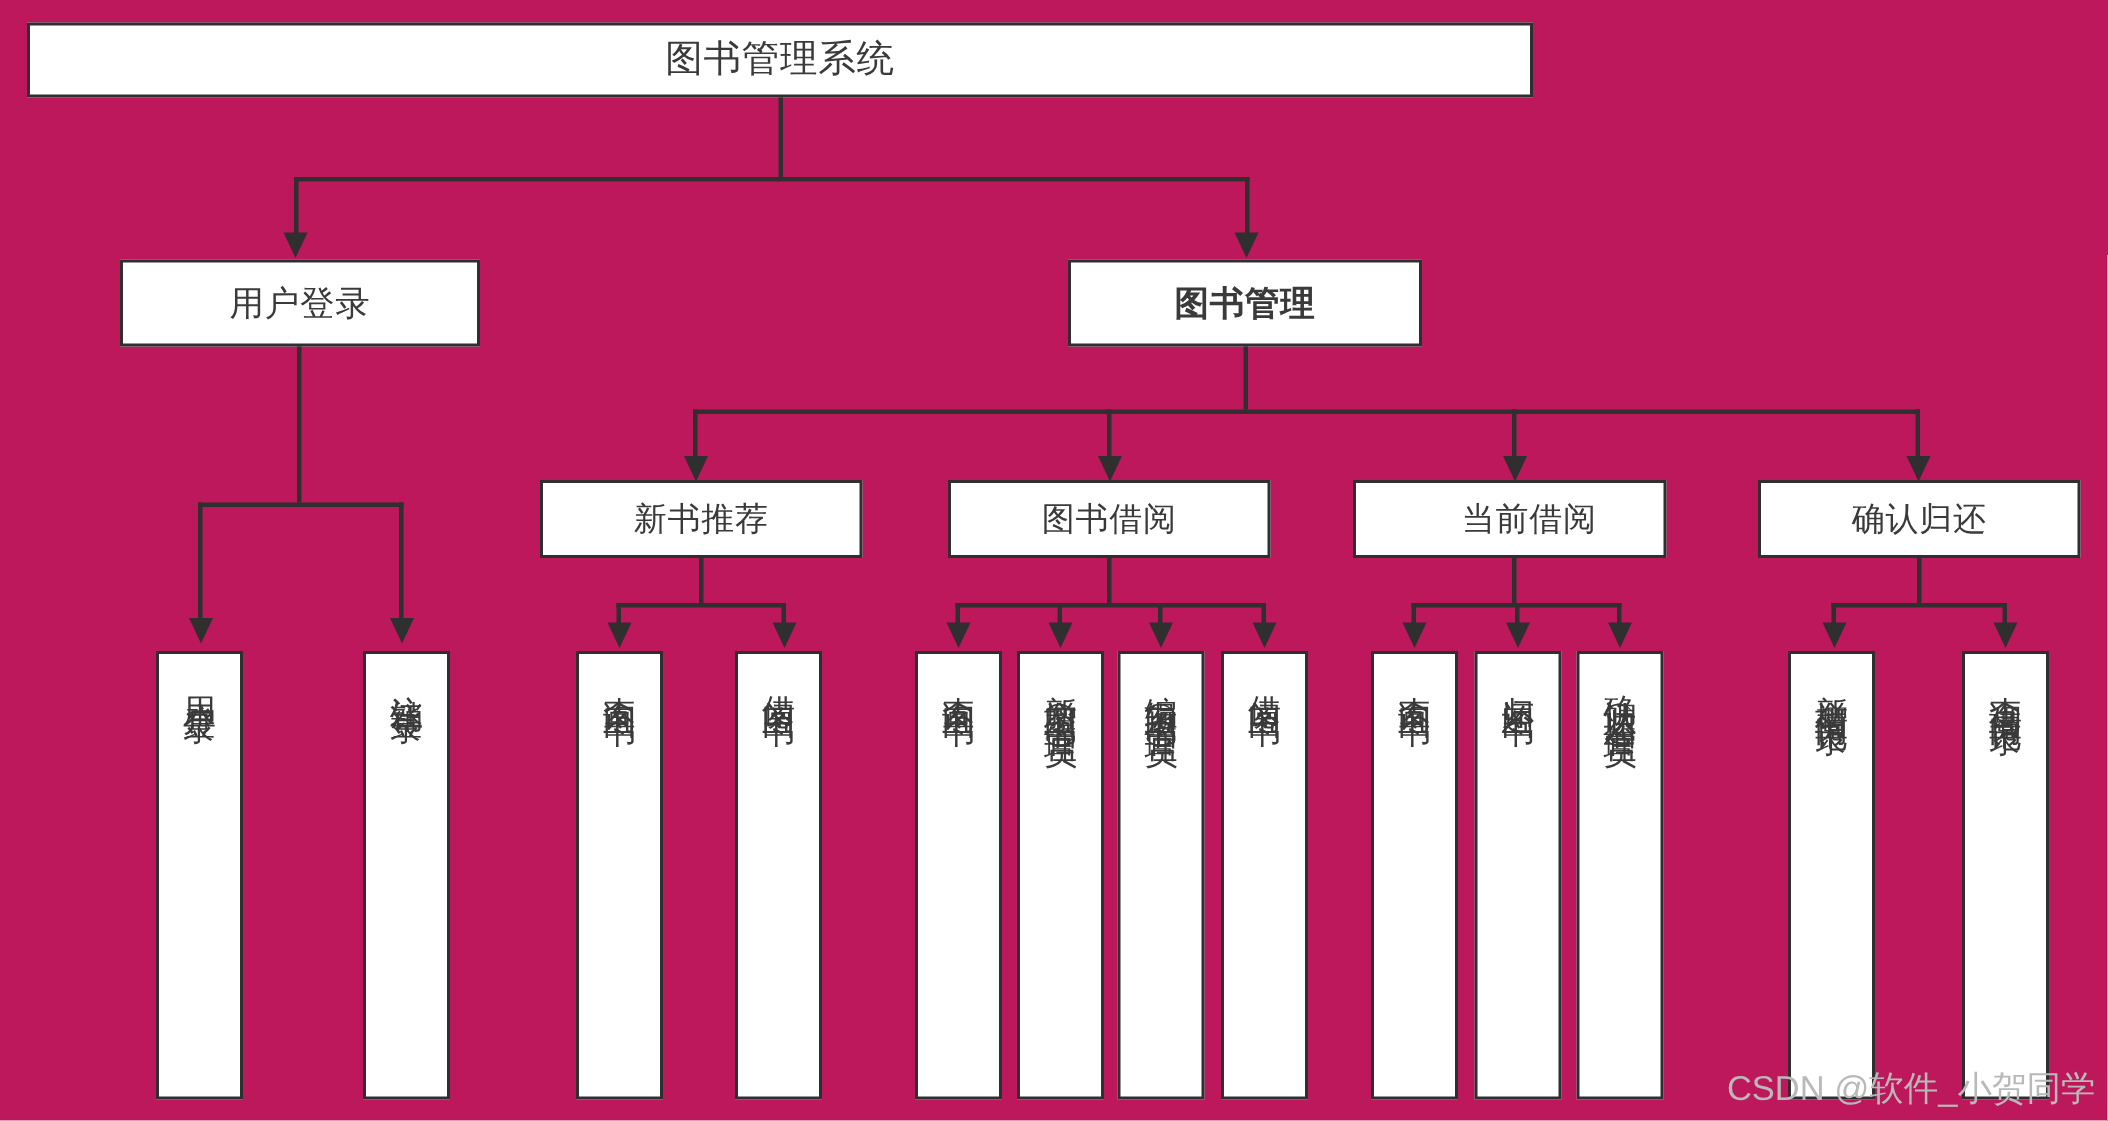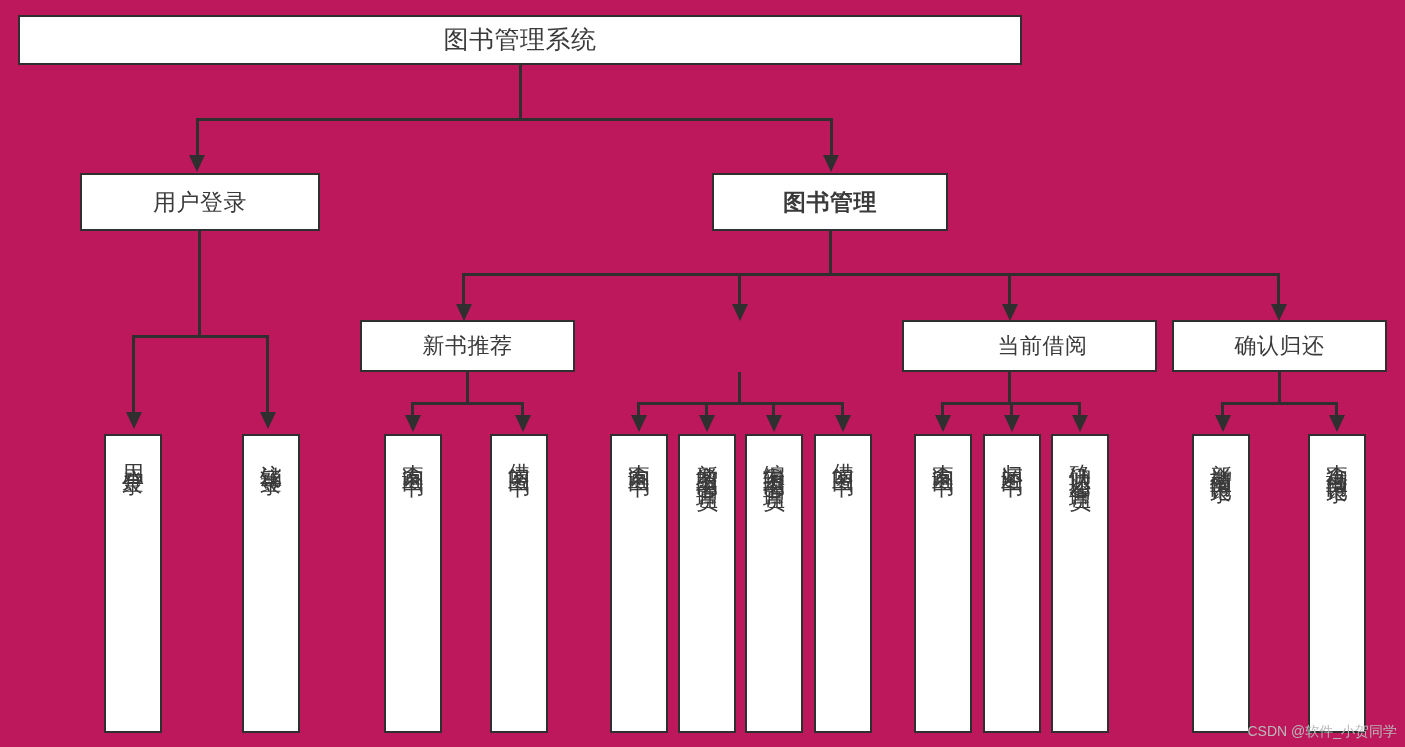--- a/index.html
+++ b/index.html
@@ -70,21 +70,21 @@
     height: 0;
     border-left: 8px solid transparent;
     border-right: 8px solid transparent;
     border-top: 17px solid #2f2f2f;
   }
   
   #watermark {
     position: absolute;
     right: 8px;
     bottom: 6px;
-    font-size: 14px;
+    font-size: 23px;
     color: #b9b9b9;
     white-space: nowrap;
     user-select: none;
   }
 </style>
 </head>
 <body>
 
 <div id="canvas">
 
@@ -124,21 +124,24 @@
   <div class="edge v" style="left:738px; top:273px; width:3px; height:34px;"></div>
   <div class="arrow" style="left:732px; top:304px;"></div>
   <div class="edge v" style="left:1008px; top:273px; width:3px; height:34px;"></div>
   <div class="arrow" style="left:1002px; top:304px;"></div>
   <div class="edge v" style="left:1277px; top:273px; width:3px; height:34px;"></div>
   <div class="arrow" style="left:1271px; top:304px;"></div>
 
   <div class="node lvl3" style="left:360px; top:320px; width:215px; height:52px;">
     <span class="lbl">新书推荐</span>
   </div>
-  <div class="node lvl3" style="left:902px; top:320px; width:255px; height:52px;padding-left:26px;">
+  <div class="node lvl3" style="left:632px; top:320px; width:215px; height:52px;">
+    <span class="lbl">图书借阅</span>
+  </div>
+  <div class="node lvl3" style="left:902px; top:320px; width:209px; height:52px;padding-left:26px;">
     <span class="lbl">当前借阅</span>
   </div>
   <div class="node lvl3" style="left:1172px; top:320px; width:215px; height:52px;">
     <span class="lbl">确认归还</span>
   </div>
 
   <div class="edge v" style="left:466px; top:372px; width:3px; height:30px;"></div>
   <div class="edge h" style="left:411px; top:402px; width:113px; height:3px;"></div>
   <div class="edge v" style="left:411px; top:402px; width:3px; height:16px;"></div>
   <div class="arrow" style="left:405px; top:415px;"></div>

